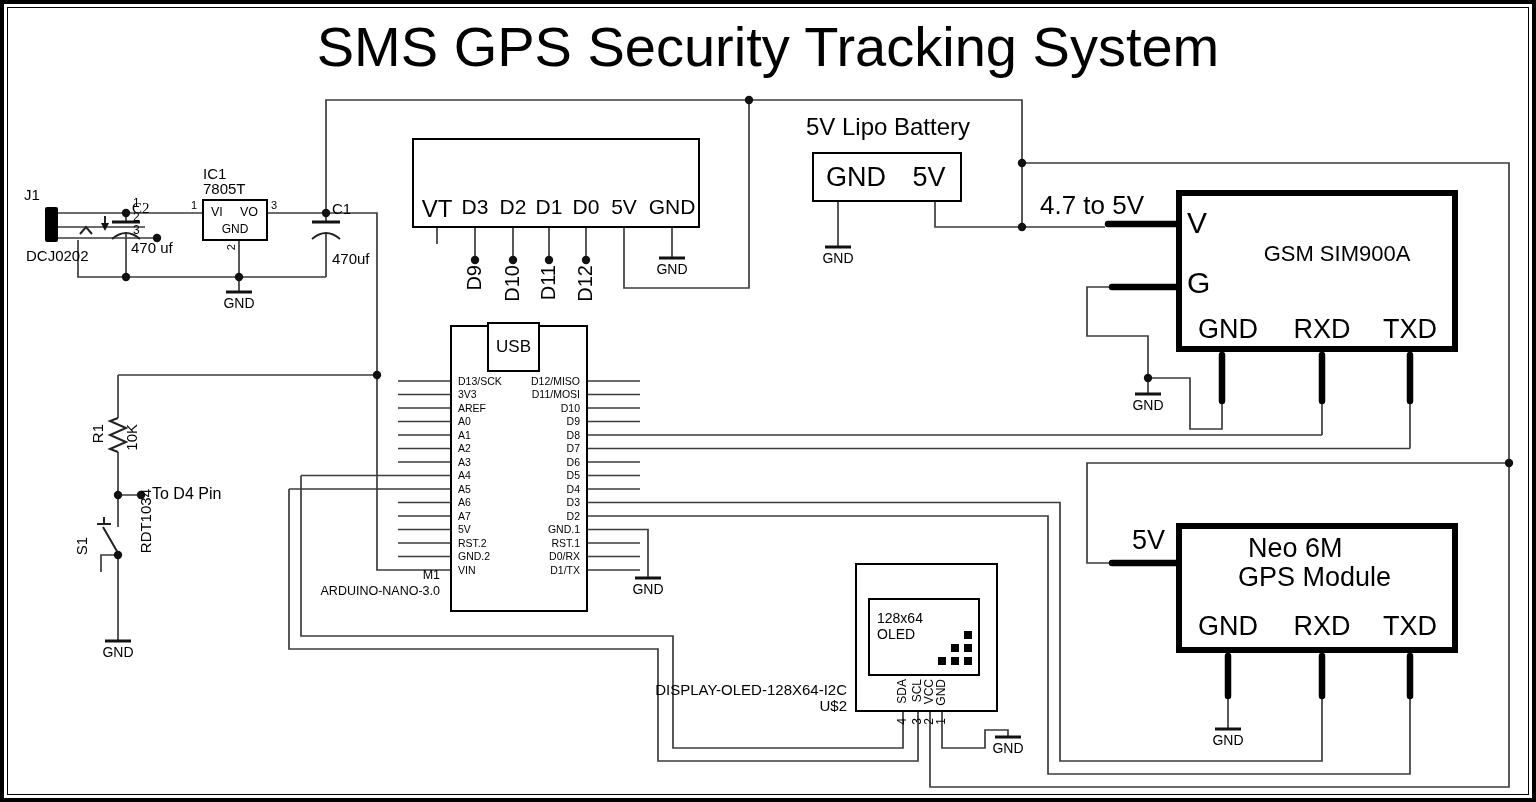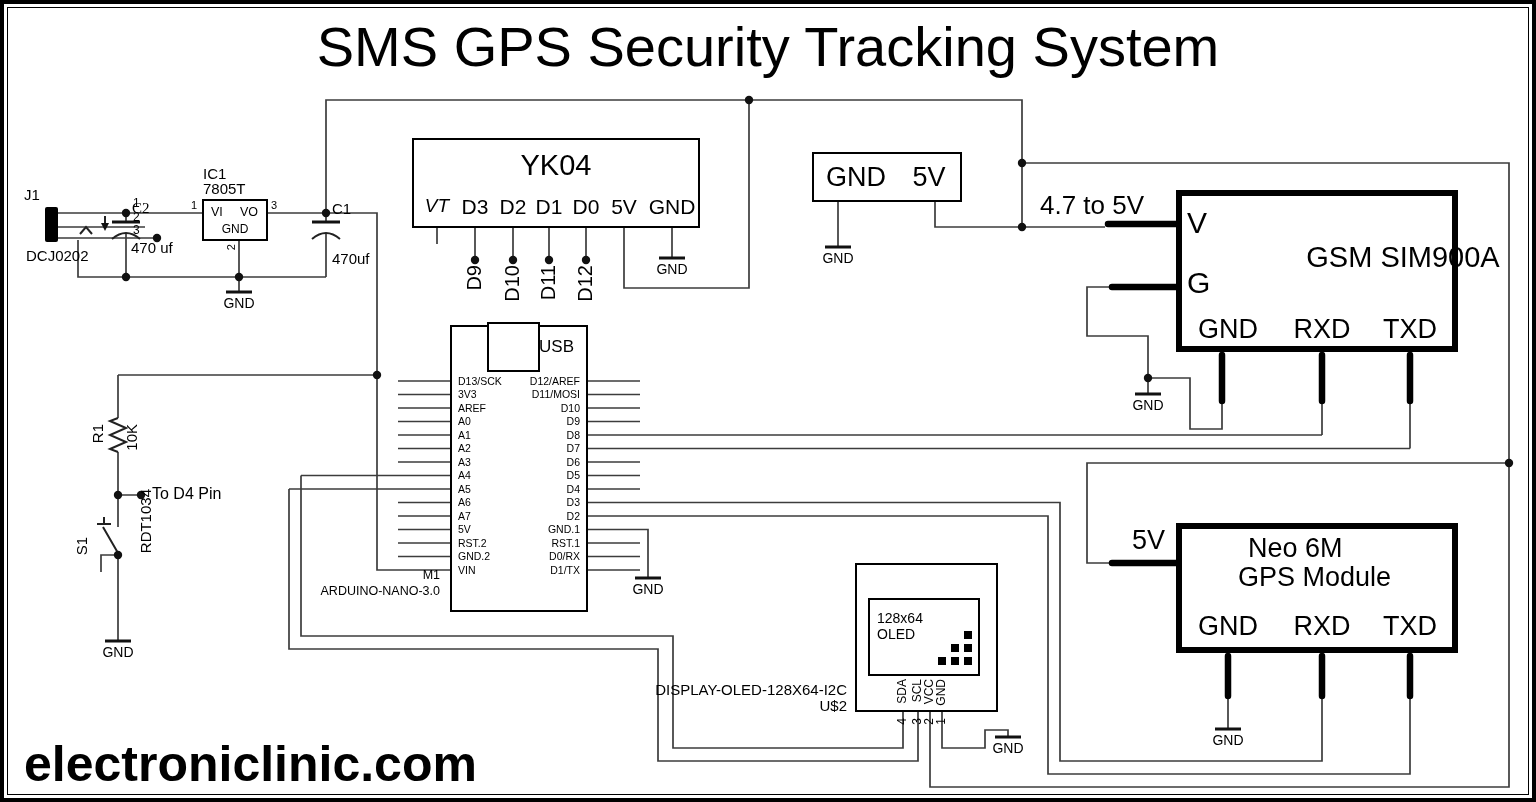--- a/index.html
+++ b/index.html
@@ -98,21 +98,20 @@
       <rect x="938" y="657" width="8" height="8" fill="#000"></rect>
         <rect x="951" y="657" width="8" height="8" fill="#000"></rect>
       <rect x="964" y="657" width="8" height="8" fill="#000"></rect>
     </g>
   </svg>
 
   <div class="frame-outer"></div>
   <div class="frame-inner"></div>
 
   <div class="lbl c" style="left:0;top:18px;width:1536px;font-size:56px;">SMS GPS Security Tracking System</div>
-  <div class="lbl" style="left:24px;top:738px;font-size:50px;font-weight:bold;">electroniclinic.com</div>
 
   <div style="position:absolute;left:45px;top:207px;width:13px;height:35px;background:#000;border-radius:2px;"></div>
   <div class="lbl" style="left:24px;top:187px;font-size:15px;">J1</div>
   <div class="lbl" style="left:133px;top:197px;font-size:12px;">1</div>
   <div class="lbl" style="left:133px;top:211px;font-size:12px;">2</div>
   <div class="lbl" style="left:133px;top:224px;font-size:12px;">3</div>
   <div class="lbl" style="left:26px;top:248px;font-size:15px;">DCJ0202</div>
 
   <div class="lbl" style="left:132px;top:201px;font-size:15px;font-family:Liberation Serif, serif;">C2</div>
   <div class="lbl" style="left:131px;top:240px;font-size:15px;">470 uf</div>
@@ -130,40 +129,40 @@
   <div class="lbl" style="left:332px;top:201px;font-size:15px;">C1</div>
   <div class="lbl" style="left:332px;top:240px;font-size:15px;margin-top:11px;">470uf</div>
 
   <div class="vtext" style="left:90px;top:424px;font-size:15px;">R1</div>
   <div class="vtext" style="left:124px;top:424px;font-size:15px;">10K</div>
   <div class="lbl" style="left:152px;top:486px;font-size:16px;">To D4 Pin</div>
   <div class="vtext" style="left:74px;top:537px;font-size:15px;">S1</div>
   <div class="vtext" style="left:138px;top:489px;font-size:15px;">RDT1034</div>
 
   <div class="box" style="left:412px;top:138px;width:288px;height:90px;"></div>
-  <div class="lbl c" style="left:412px;top:150px;width:288px;font-size:29px;">YK04</div>
-  <div class="lbl c" style="left:409px;top:196px;width:56px;font-size:19px;font-style:italic;">VT</div>
+  <div class="lbl c" style="left:409px;top:196px;width:56px;font-size:24px;">VT</div>
   <div class="lbl c" style="left:447px;top:196px;width:56px;font-size:21px;">D3</div>
   <div class="lbl c" style="left:485px;top:196px;width:56px;font-size:21px;">D2</div>
   <div class="lbl c" style="left:521px;top:196px;width:56px;font-size:21px;">D1</div>
   <div class="lbl c" style="left:558px;top:196px;width:56px;font-size:21px;">D0</div>
   <div class="lbl c" style="left:596px;top:196px;width:56px;font-size:21px;">5V</div>
   <div class="lbl c" style="left:644px;top:196px;width:56px;font-size:21px;">GND</div>
   <div class="vtext" style="left:464px;top:265px;font-size:20px;">D9</div>
   <div class="vtext" style="left:502px;top:265px;font-size:20px;">D10</div>
   <div class="vtext" style="left:538px;top:265px;font-size:20px;">D11</div>
   <div class="vtext" style="left:575px;top:265px;font-size:20px;">D12</div>
 
+  <div class="lbl c" style="left:790px;top:114px;width:196px;font-size:24px;">5V Lipo Battery</div>
   <div class="box" style="left:812px;top:152px;width:150px;height:50px;border-width:2px;"></div>
   <div class="lbl c" style="left:818px;top:163px;width:76px;font-size:27px;">GND</div>
   <div class="lbl c" style="left:900px;top:163px;width:58px;font-size:27px;">5V</div>
 
   <div class="lbl" style="left:1040px;top:192px;font-size:26px;">4.7 to 5V</div>
   <div class="box" style="left:1176px;top:190px;width:282px;height:162px;border-width:6px;"></div>
-  <div class="lbl c" style="left:1292px;top:242px;width:222px;font-size:29px;">GSM SIM900A</div>
+  <div class="lbl c" style="left:1226px;top:242px;width:222px;font-size:22px;">GSM SIM900A</div>
   <div class="lbl" style="left:1187px;top:207px;font-size:30px;">V</div>
   <div class="lbl" style="left:1187px;top:267px;font-size:30px;">G</div>
   <div class="lbl c" style="left:1188px;top:315px;width:80px;font-size:27px;">GND</div>
   <div class="lbl c" style="left:1282px;top:315px;width:80px;font-size:27px;">RXD</div>
   <div class="lbl c" style="left:1370px;top:315px;width:80px;font-size:27px;">TXD</div>
 
   <div class="lbl" style="left:1132px;top:526px;font-size:27px;">5V</div>
   <div class="box" style="left:1176px;top:523px;width:282px;height:130px;border-width:6px;"></div>
   <div class="lbl" style="left:1238px;top:534px;font-size:27px;margin-left:10px;">Neo 6M</div>
   <div class="lbl" style="left:1238px;top:563px;font-size:27px;">GPS Module</div>
@@ -181,21 +180,21 @@
   <div class="vtext" style="left:911px;top:679px;font-size:12px;">SCL</div>
   <div class="vtext" style="left:923px;top:679px;font-size:12px;">VCC</div>
   <div class="vtext" style="left:935px;top:679px;font-size:12px;">GND</div>
   <div class="vtext" style="left:896px;top:718px;font-size:12px;">4</div>
   <div class="vtext" style="left:911px;top:718px;font-size:12px;">3</div>
   <div class="vtext" style="left:923px;top:718px;font-size:12px;">2</div>
   <div class="vtext" style="left:935px;top:718px;font-size:12px;">1</div>
 
   <div class="box" style="left:450px;top:325px;width:138px;height:287px;"></div>
   <div class="box" style="left:487px;top:322px;width:53px;height:50px;background:#fff;"></div>
-  <div class="lbl c" style="left:487px;top:338px;width:53px;font-size:17px;padding-left:43px;">USB</div>
+  <div class="lbl c" style="left:487px;top:338px;width:53px;font-size:17px;">USB</div>
   <div class="lbl r" style="left:288px;top:585px;width:152px;font-size:12.5px;">ARDUINO-NANO-3.0</div>
   <div class="lbl r" style="left:288px;top:569px;width:152px;font-size:12.5px;">M1</div>
 
   <div class="pincol inrow" style="left:458px;top:374.7px;width:80px;">
     <div>D13/SCK</div>
       <div>3V3</div>
     <div>AREF</div>
       <div>A0</div>
     <div>A1</div>
       <div>A2</div>
@@ -203,21 +202,21 @@
       <div>A4</div>
     <div>A5</div>
       <div>A6</div>
     <div>A7</div>
       <div>5V</div>
     <div>RST.2</div>
       <div>GND.2</div>
     <div>VIN</div>
   </div>
   <div class="pincol inrow r" style="left:494px;top:374.7px;width:86px;">
-    <div>D12/AREF</div>
+    <div>D12/MISO</div>
       <div>D11/MOSI</div>
     <div>D10</div>
       <div>D9</div>
     <div>D8</div>
       <div>D7</div>
     <div>D6</div>
       <div>D5</div>
     <div>D4</div>
       <div>D3</div>
     <div>D2</div>

